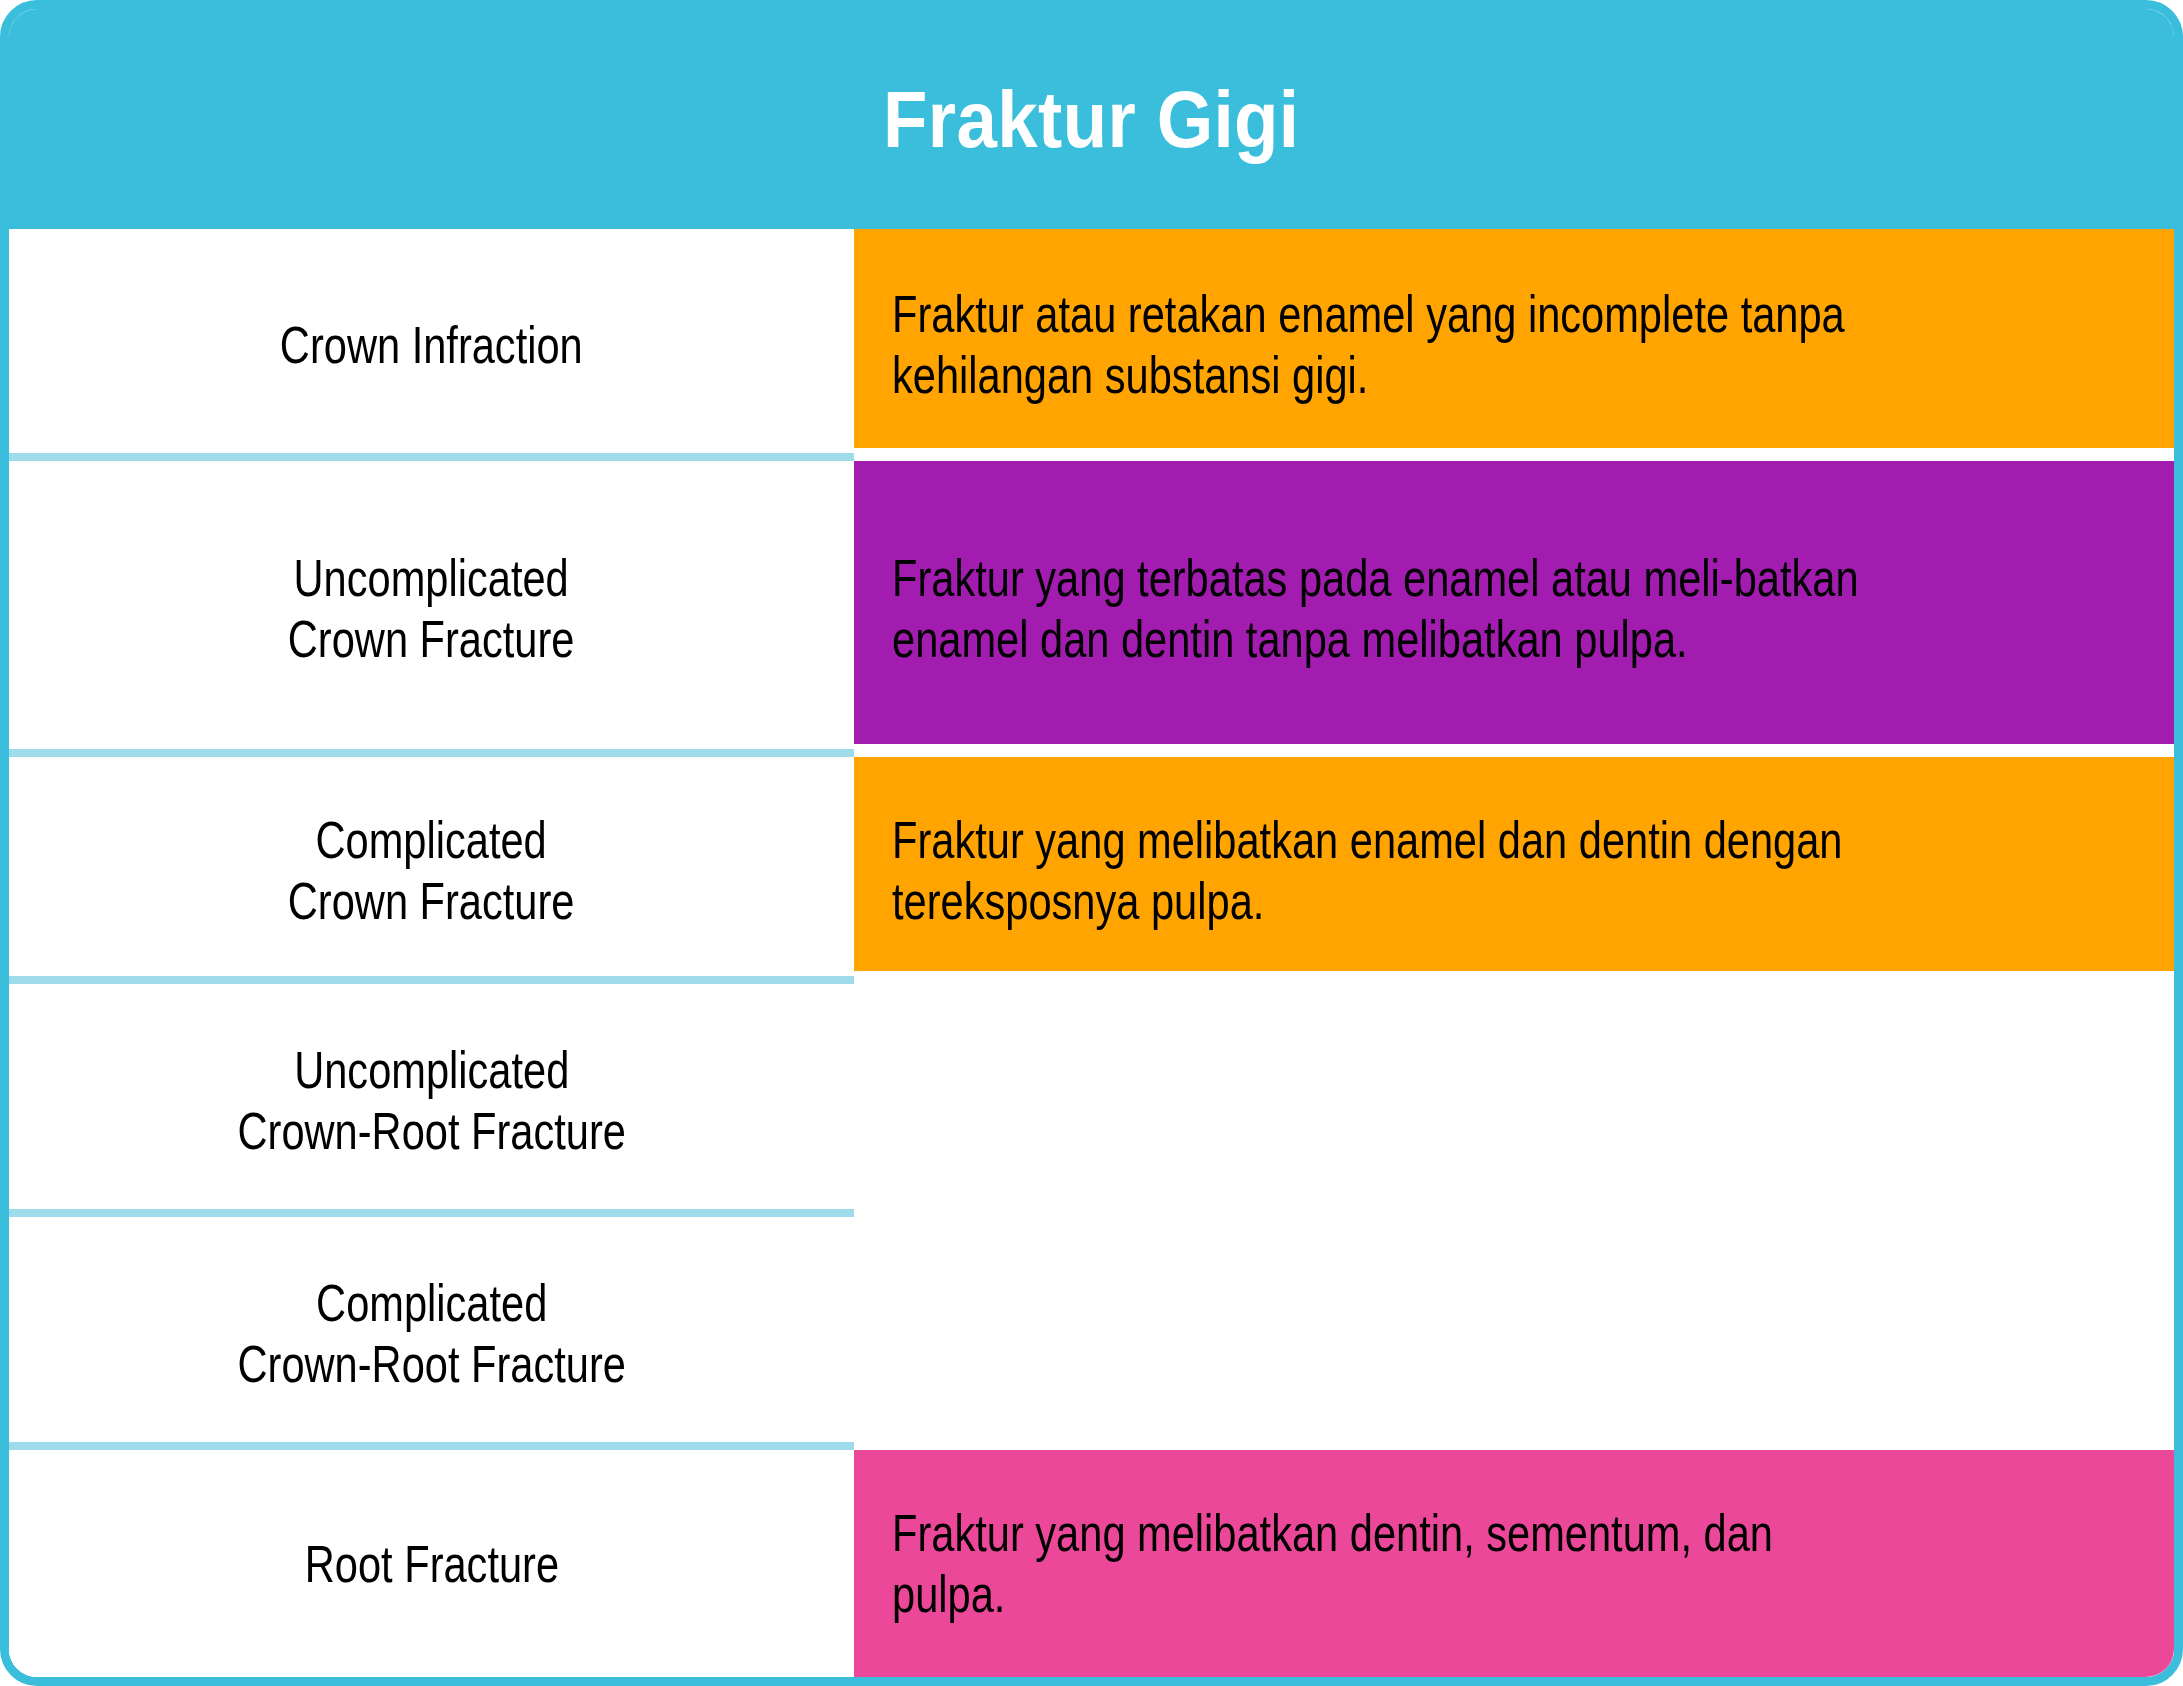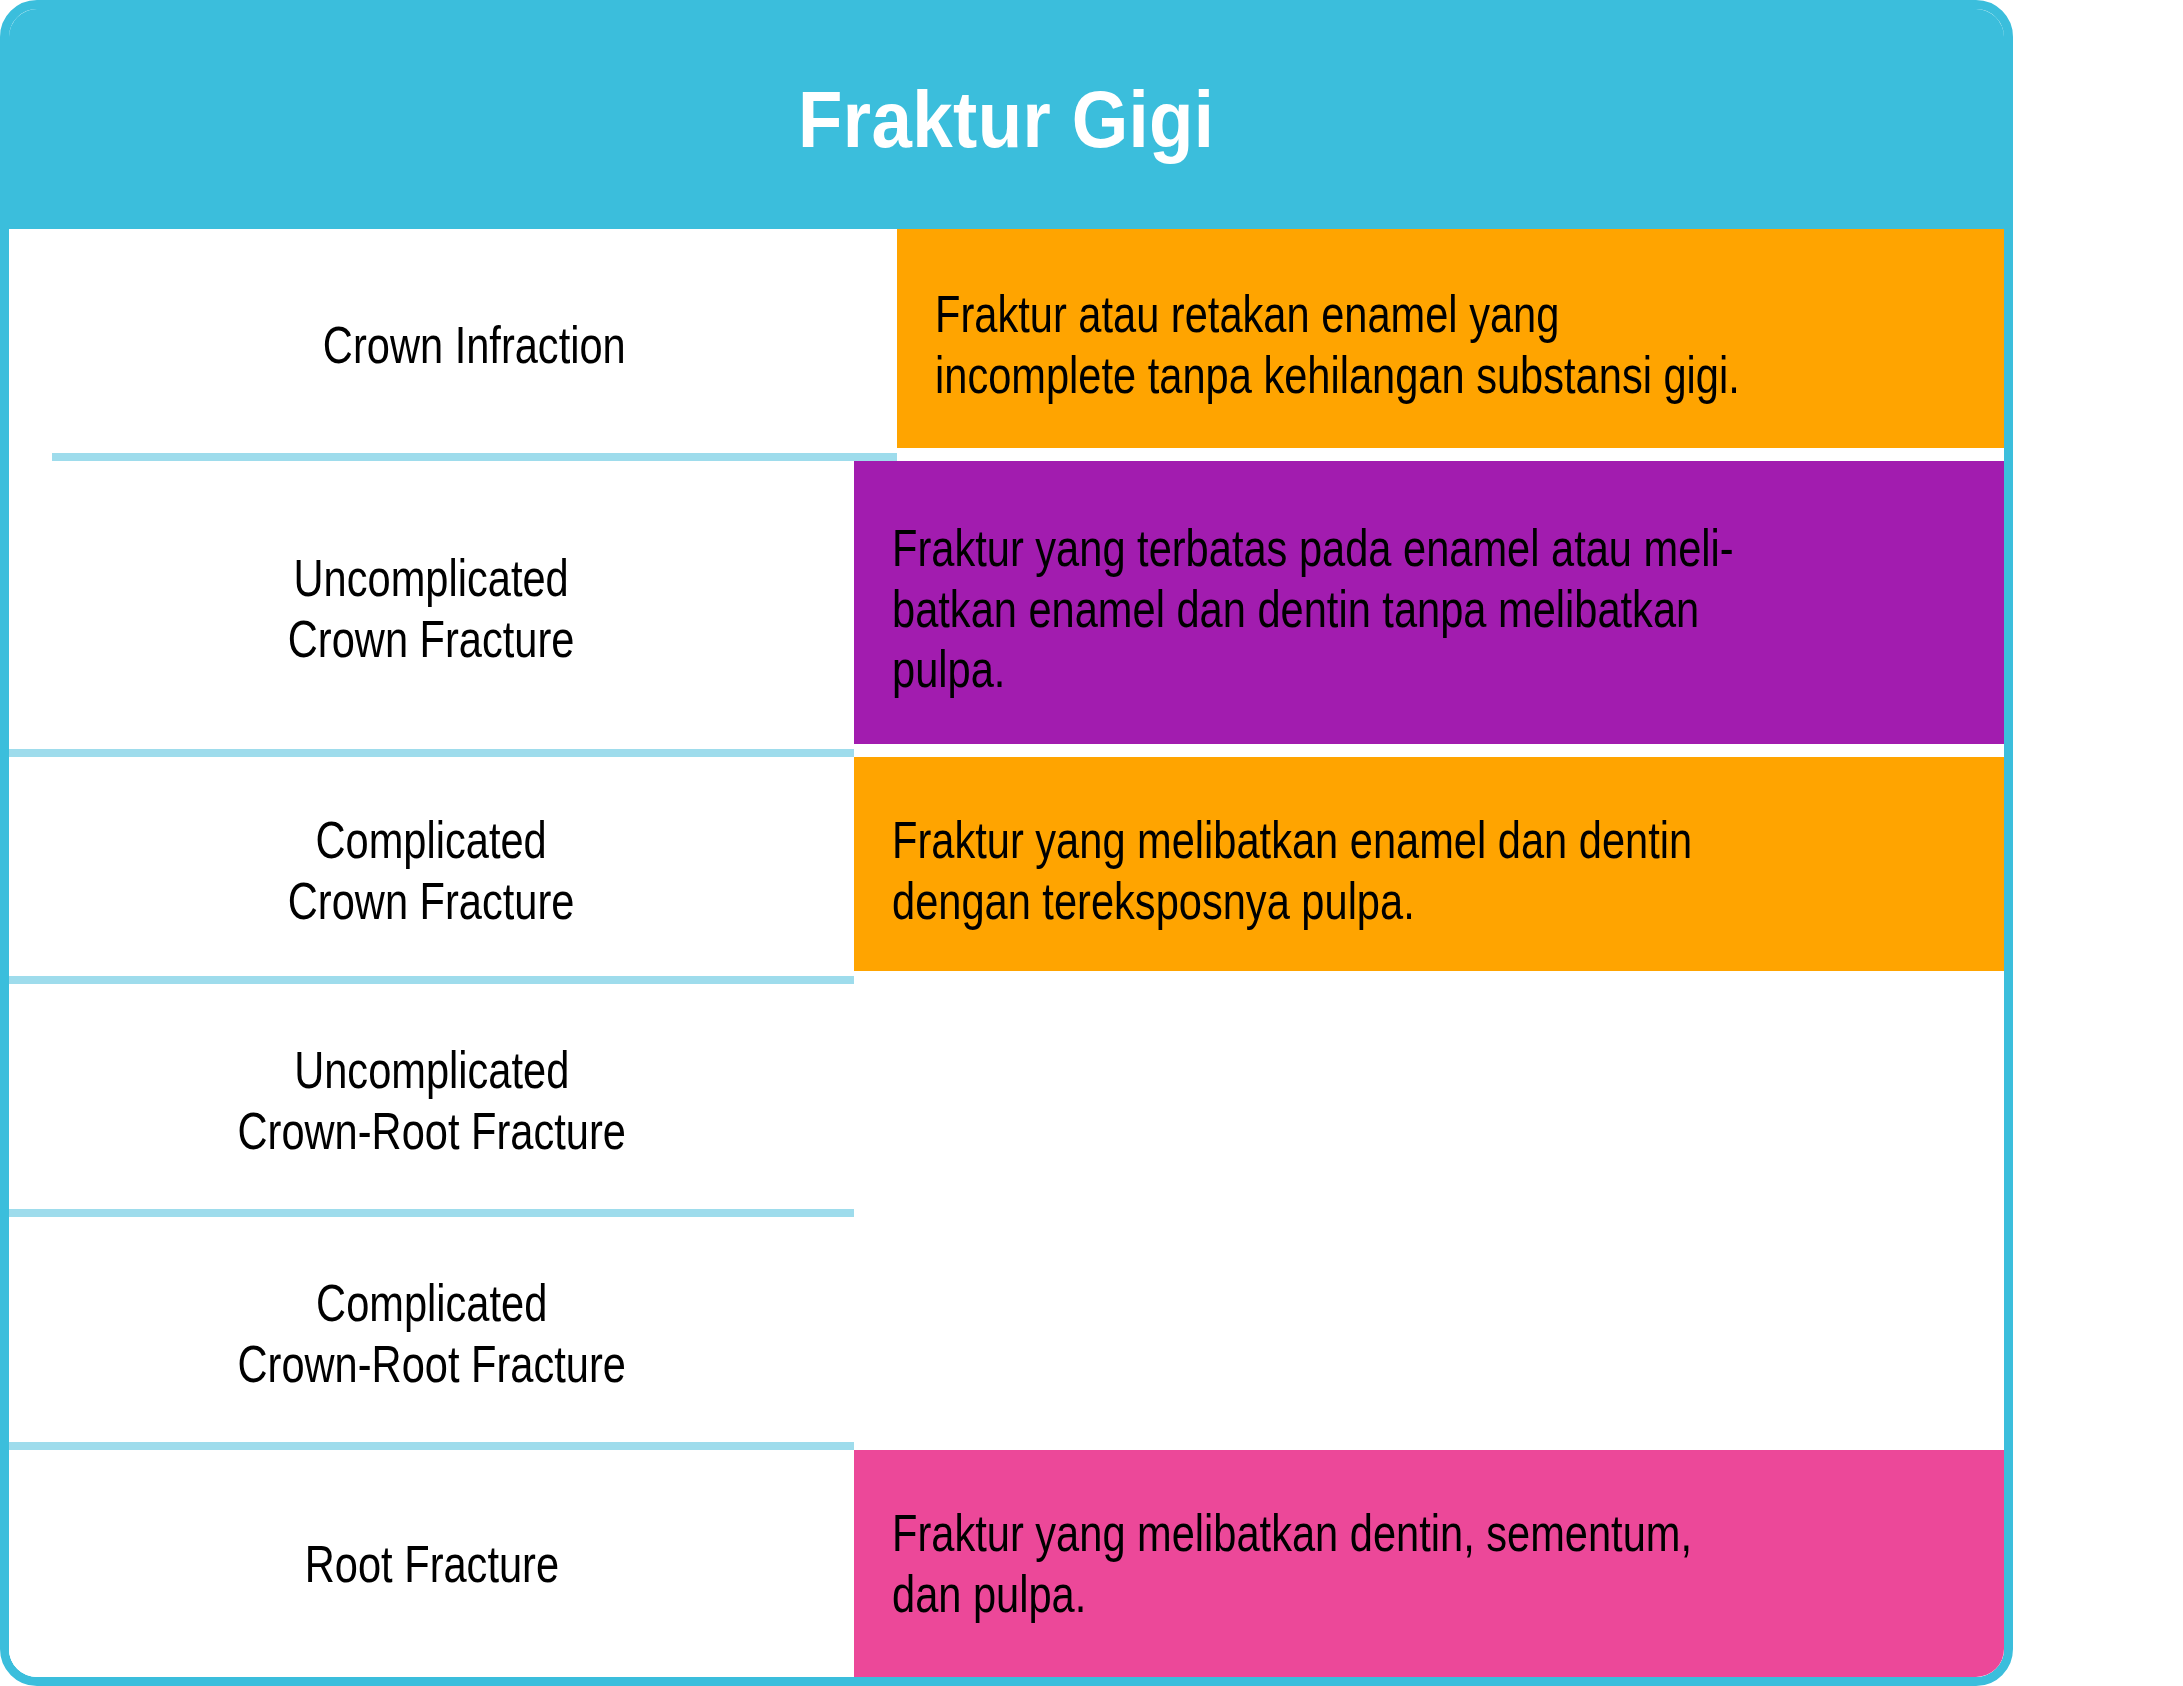--- a/index.html
+++ b/index.html
@@ -11,21 +11,21 @@
     width: 2183px;
     height: 1686px;
     font-family: "Liberation Sans", "DejaVu Sans", sans-serif;
     overflow: hidden;
   }
 
   
   #card {
     position: relative;
     box-sizing: border-box;
-    width: 2013px;
+    width: 2183px;
     height: 1686px;
     border: 9.2px solid var(--frame, #3BBEDC);
     border-radius: 37px;
     background: #ffffff;
     overflow: hidden;
   }
 
   
   #header {
     box-sizing: border-box;
@@ -146,21 +146,21 @@
 
 <div id="card" style="border-color: rgb(59, 190, 220);">
 
   <div id="header" style="background: rgb(59, 190, 220);">
     <div id="header-title" style="color: rgb(255, 255, 255);">Fraktur Gigi</div>
   </div>
 
   <div id="table-body">
 
     <div class="row r0">
-      <div class="cell-term" style="background: rgb(255, 255, 255); margin-left: 43px;">
+      <div class="cell-term" style="background: rgb(255, 255, 255);">
         <div class="term-text" style="color: rgb(0, 0, 0);">Crown Infraction</div>
         <div class="term-divider" style="background: rgb(158, 220, 236);"></div>
       </div>
       <div class="cell-def shade-dark" style="background: rgb(255, 164, 0);">
         <div class="def-text" style="color: rgb(0, 0, 0);">Fraktur atau retakan enamel yang incomplete tanpa kehilangan substansi gigi.</div>
         <div class="def-gap"></div>
       </div>
     </div>
 
     <div class="row r1">

